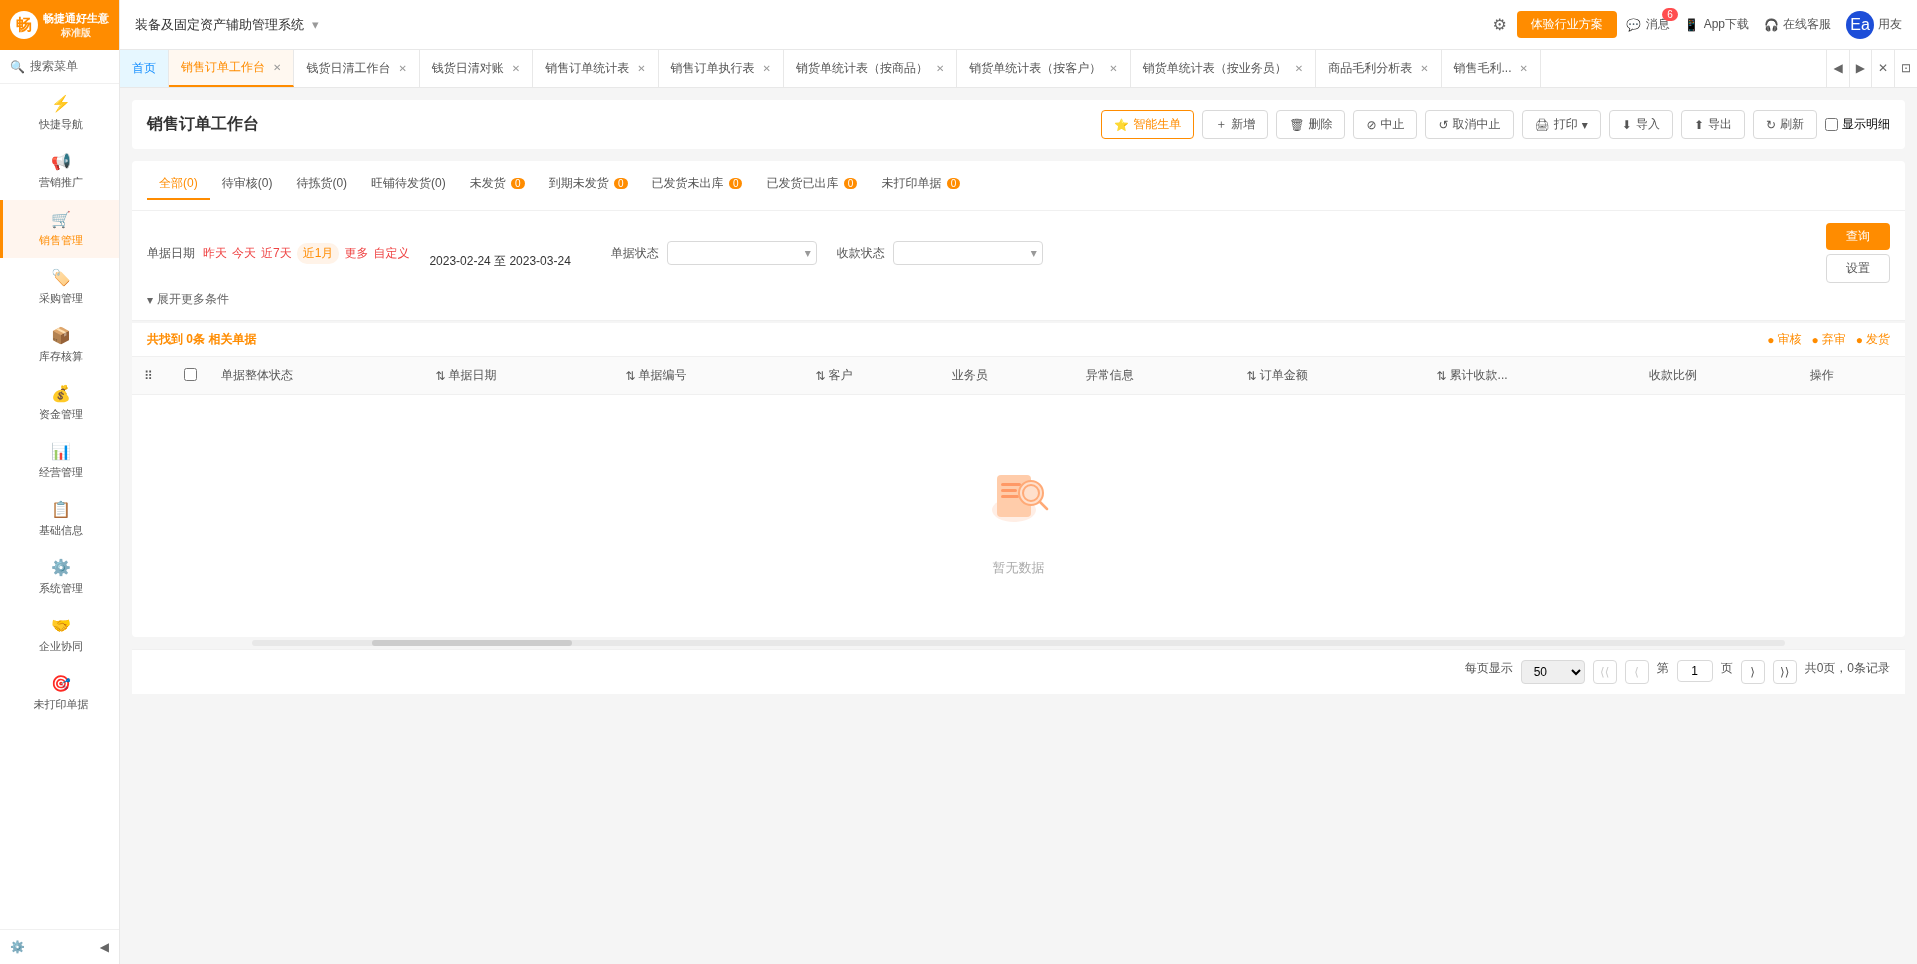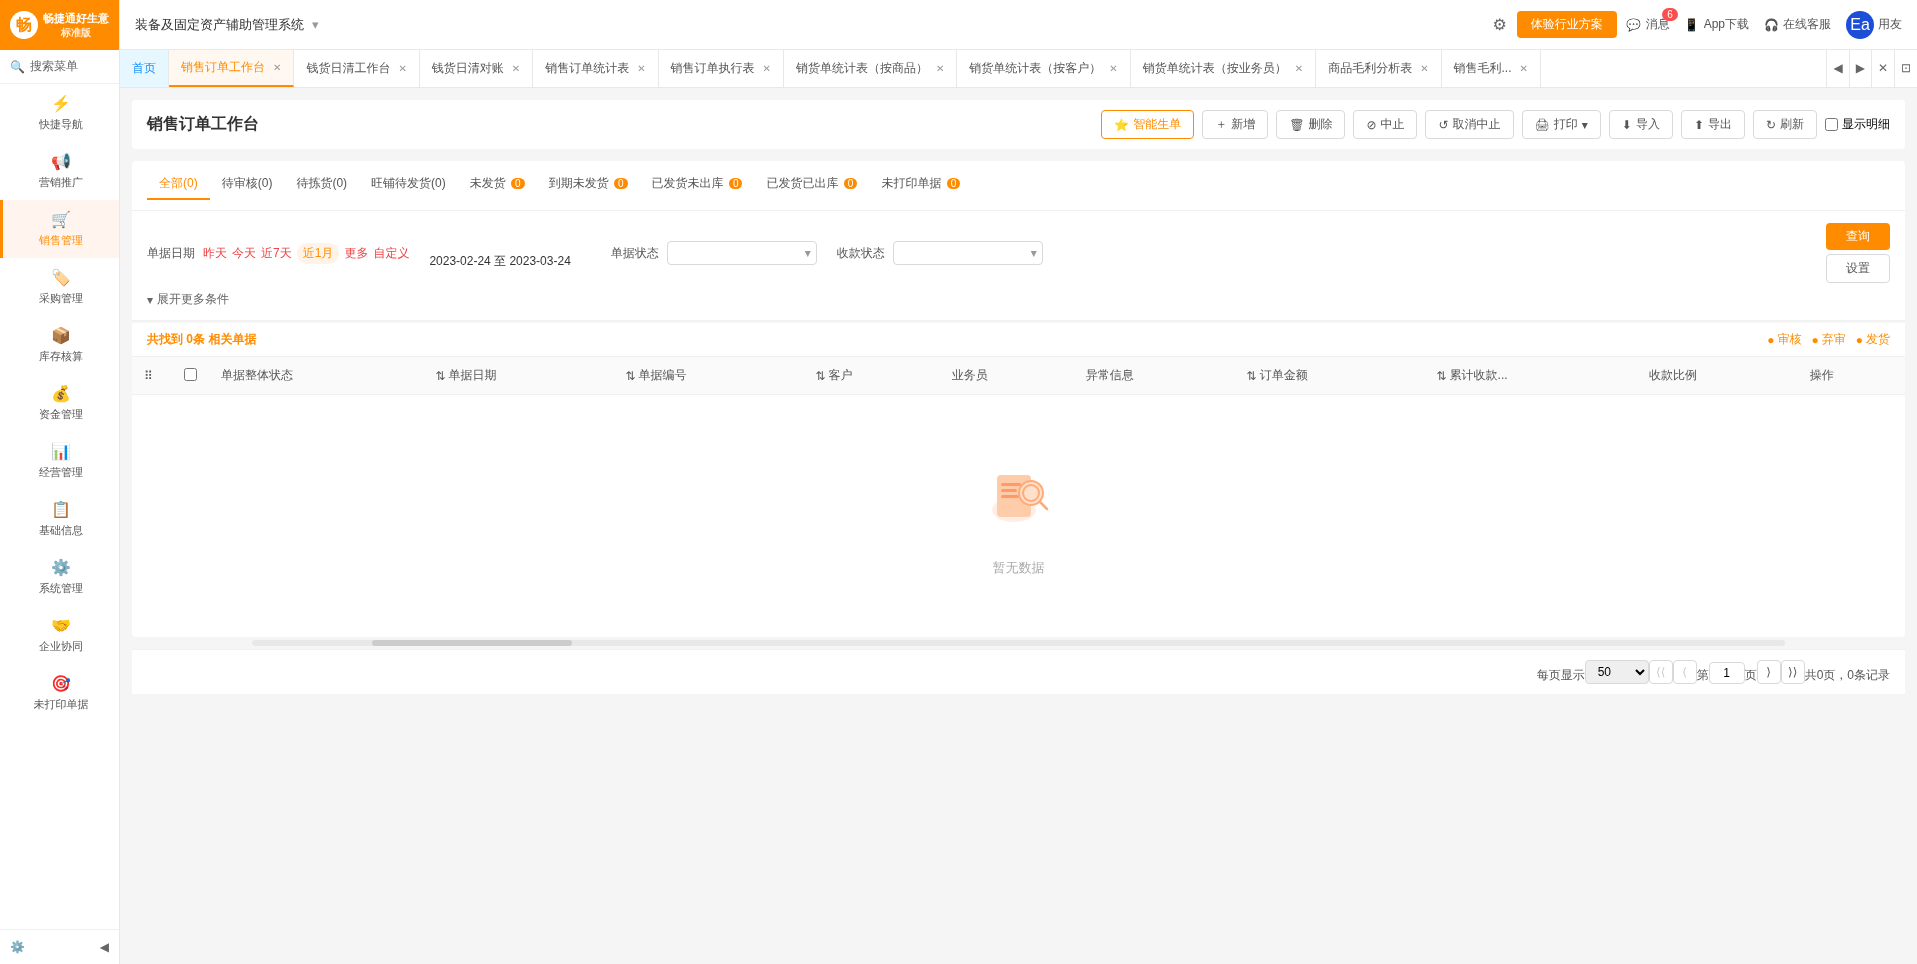--- a/index.html
+++ b/index.html
@@ -84,21 +84,21 @@
     th { background: #fafafa; padding: 10px 12px; text-align: left; color: #555; border-bottom: 1px solid #f0f0f0; white-space: nowrap; font-weight: normal; }
     td { padding: 10px 12px; border-bottom: 1px solid #f5f5f5; color: #333; }
     .th-sort { display: flex; align-items: center; gap: 3px; cursor: pointer; }
 
     
     .empty-state { display: flex; flex-direction: column; align-items: center; justify-content: center; padding: 60px 0; color: #bbb; }
     .empty-icon { font-size: 60px; margin-bottom: 10px; color: #ffccaa; }
     .empty-text { font-size: 13px; color: #aaa; }
 
     
-    .pagination { display: flex; align-items: flex-end; justify-content: flex-end; padding: 10px 15px; gap: 0; background: white; border-top: 1px solid #f0f0f0; font-size: 12px; color: #555; }
+    .pagination { display: flex; align-items: flex-start; justify-content: flex-end; padding: 10px 15px; gap: 8px; background: white; border-top: 1px solid #f0f0f0; font-size: 12px; color: #555; }
     .page-size-select { border: 1px solid #d9d9d9; border-radius: 4px; padding: 3px 20px 3px 8px; font-size: 12px; }
     .page-btn { width: 24px; height: 24px; display: flex; align-items: center; justify-content: center; border: 1px solid #d9d9d9; border-radius: 4px; cursor: pointer; color: #555; }
     .page-btn.disabled { color: #ccc; cursor: not-allowed; }
     .page-input { border: 1px solid #d9d9d9; border-radius: 4px; width: 36px; text-align: center; padding: 3px; font-size: 12px; }
     .scrollbar-area { height: 12px; background: #f5f5f5; display: flex; align-items: center; padding: 0 120px; }
     .scrollbar-track { flex: 1; height: 6px; background: #e8e8e8; border-radius: 3px; position: relative; }
     .scrollbar-thumb { height: 6px; background: #ccc; border-radius: 3px; width: 200px; position: absolute; left: 120px; }
   </style>
 </head>
 <body>

